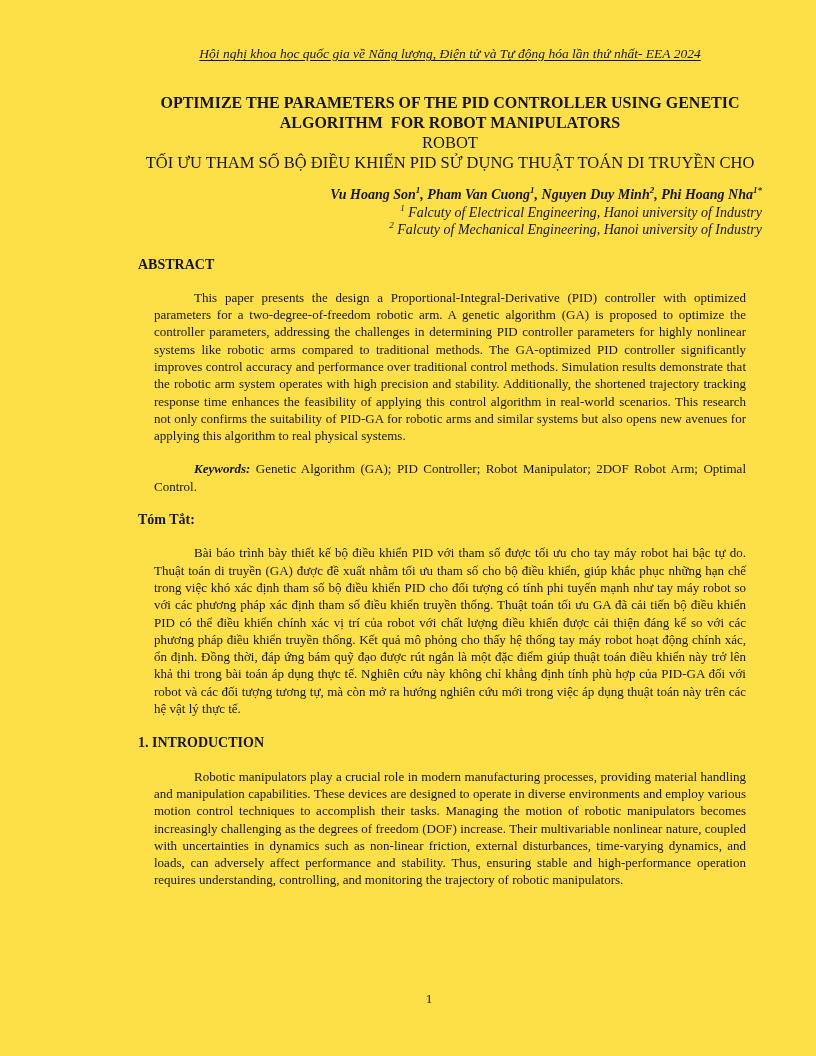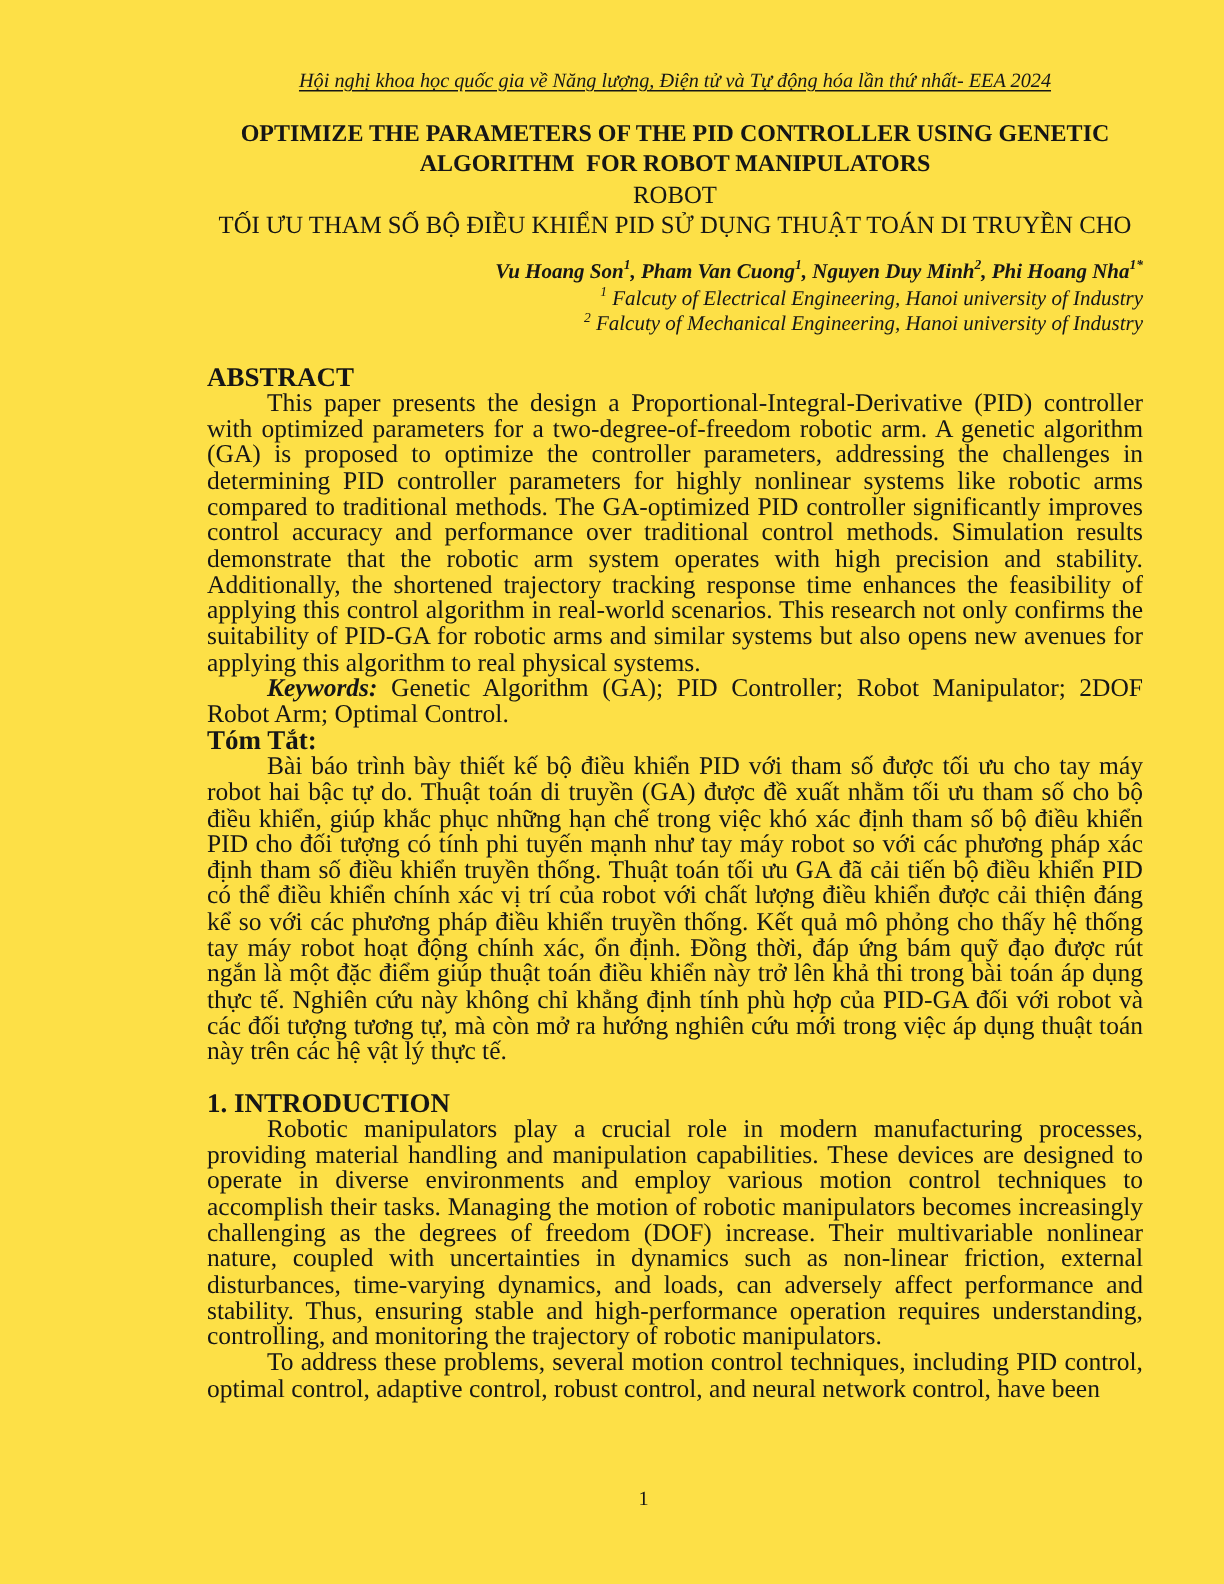--- a/index.html
+++ b/index.html
@@ -29,21 +29,21 @@
     text-align: center;
     font-style: italic;
     font-size: 13.5px;
     line-height: 16px;
   }
   .running-head .underlined {
     text-decoration: underline;
     text-underline-offset: 2px;
   }
   .title-block {
-    margin-top: 18px;
+    margin-top: 31px;
   }
   .title-en {
     text-align: center;
     font-weight: bold;
     font-size: 16px;
     line-height: 20px;
     white-space: pre-wrap;
   }
   .title-vn {
     text-align: center;
@@ -65,33 +65,33 @@
   .affiliation-line {
     font-style: italic;
   }
   sup {
     font-size: 9px;
     vertical-align: super;
     line-height: 0;
   }
   .heading {
     font-weight: bold;
-    font-size: 18px;
+    font-size: 14px;
     line-height: 17.3px;
     text-align: left;
   }
   .abstract-heading {
     margin-top: 17px;
   }
   .section-heading {
     margin-top: 17px;
   }
   p.para {
-    margin: 0;
-    font-size: 17px;
+    margin: 16px;
+    font-size: 13px;
     line-height: 17.3px;
     text-align: justify;
     text-indent: 40px;
   }
   .kw-label {
     font-weight: bold;
     font-style: italic;
   }
   .kw-italic {
     font-style: italic;
@@ -132,19 +132,18 @@
     <div class="heading abstract-heading">ABSTRACT</div>
     <p class="para">This paper presents the design a Proportional-Integral-Derivative (PID) controller with optimized parameters for a two-degree-of-freedom robotic arm. A genetic algorithm (GA) is proposed to optimize the controller parameters, addressing the challenges in determining PID controller parameters for highly nonlinear systems like robotic arms compared to traditional methods. The GA-optimized PID controller significantly improves control accuracy and performance over traditional control methods. Simulation results demonstrate that the robotic arm system operates with high precision and stability. Additionally, the shortened trajectory tracking response time enhances the feasibility of applying this control algorithm in real-world scenarios. This research not only confirms the suitability of PID-GA for robotic arms and similar systems but also opens new avenues for applying this algorithm to real physical systems.</p>
     <p class="para"><span class="kw-label">Keywords:</span> <span>Genetic Algorithm (GA); PID Controller; Robot Manipulator; 2DOF Robot Arm; Optimal Control.</span></p>
 
     <div class="heading">Tóm Tắt:</div>
     <p class="para">Bài báo trình bày thiết kế bộ điều khiển PID với tham số được tối ưu cho tay máy robot hai bậc tự do. Thuật toán di truyền (GA) được đề xuất nhằm tối ưu tham số cho bộ điều khiển, giúp khắc phục những hạn chế trong việc khó xác định tham số bộ điều khiển PID cho đối tượng có tính phi tuyến mạnh như tay máy robot so với các phương pháp xác định tham số điều khiển truyền thống. Thuật toán tối ưu GA đã cải tiến bộ điều khiển PID có thể điều khiển chính xác vị trí của robot với chất lượng điều khiển được cải thiện đáng kể so với các phương pháp điều khiển truyền thống. Kết quả mô phỏng cho thấy hệ thống tay máy robot hoạt động chính xác, ổn định. Đồng thời, đáp ứng bám quỹ đạo được rút ngắn là một đặc điểm giúp thuật toán điều khiển này trở lên khả thi trong bài toán áp dụng thực tế. Nghiên cứu này không chỉ khẳng định tính phù hợp của PID-GA đối với robot và các đối tượng tương tự, mà còn mở ra hướng nghiên cứu mới trong việc áp dụng thuật toán này trên các hệ vật lý thực tế.</p>
 
     <div>
       <div class="heading section-heading">1. INTRODUCTION</div>
     <p class="para">Robotic manipulators play a crucial role in modern manufacturing processes, providing material handling and manipulation capabilities. These devices are designed to operate in diverse environments and employ various motion control techniques to accomplish their tasks. Managing the motion of robotic manipulators becomes increasingly challenging as the degrees of freedom (DOF) increase. Their multivariable nonlinear nature, coupled with uncertainties in dynamics such as non-linear friction, external disturbances, time-varying dynamics, and loads, can adversely affect performance and stability. Thus, ensuring stable and high-performance operation requires understanding, controlling, and monitoring the trajectory of robotic manipulators.</p>
-        <p class="para">To address these problems, several motion control techniques, including PID control, optimal control, adaptive control, robust control, and neural network control, have been</p>
       </div>
 
   </div>
 
   <div class="page-number">1</div>
 </div>
 
 </body></html>

